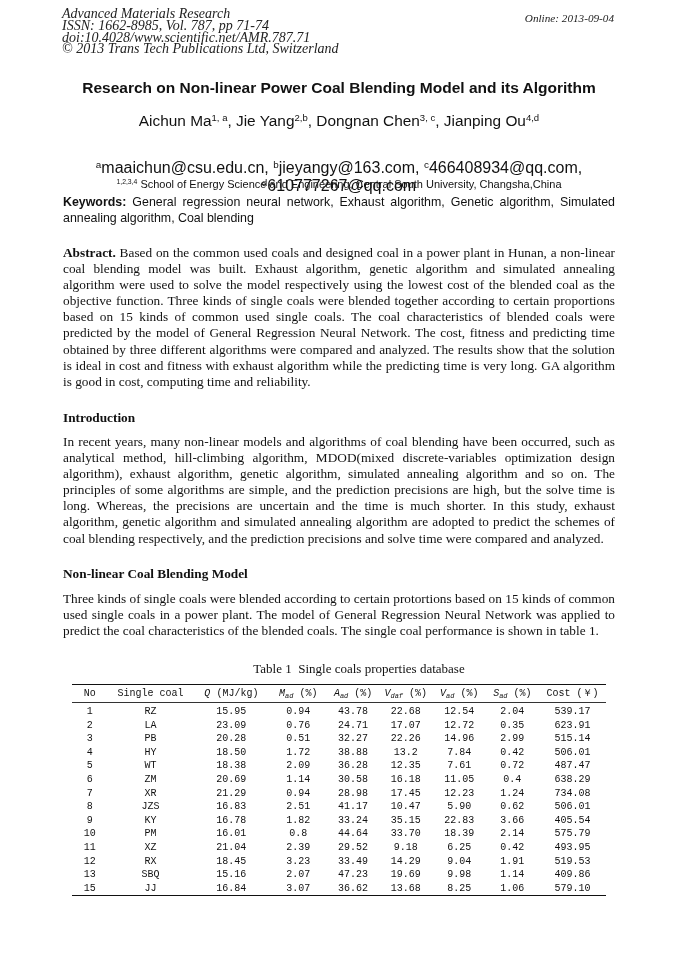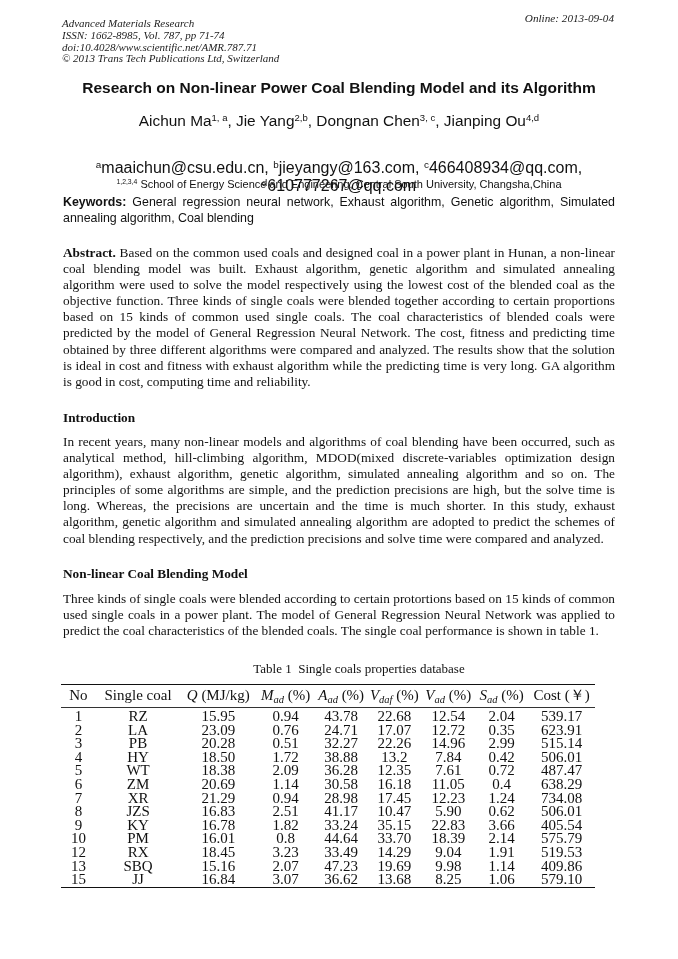--- a/index.html
+++ b/index.html
@@ -1,18 +1,18 @@
 <!DOCTYPE html>
 <html><head>
 <meta charset="utf-8">
 <style>
   html, body { margin: 0; padding: 0; background: #ffffff; }
   body { width: 678px; height: 959px; position: relative; overflow: hidden; color: #111; }
 
-  .hdr-left { position: absolute; left: 62px; top: 18px; font-family: "Liberation Serif", serif; font-style: italic; font-size: 11px; line-height: 11.8px; color: #222; }
+  .hdr-left { position: absolute; left: 62px; top: 8px; font-family: "Liberation Serif", serif; font-style: italic; font-size: 14px; line-height: 11.8px; color: #222; }
   .hdr-right { position: absolute; right: 64px; top: 13px; font-family: "Liberation Serif", serif; font-style: italic; font-size: 11.2px; line-height: 11.8px; color: #222; }
 
   .title { position: absolute; left: 40px; right: 40px; top: 79px; text-align: center; font-family: "Liberation Sans", sans-serif; font-weight: bold; font-size: 15.5px; }
   .authors { position: absolute; left: 40px; right: 40px; top: 112px; text-align: center; font-family: "Liberation Sans", sans-serif; font-size: 15.4px; }
   .affil { position: absolute; left: 40px; right: 40px; top: 137px; text-align: center; font-family: "Liberation Sans", sans-serif; font-size: 11px; margin-top: 41px; }
   .emails { position: absolute; left: 40px; right: 40px; top: 159px; text-align: center; font-family: "Liberation Sans", sans-serif; font-size: 16px; }
   sup { font-size: 0.62em; vertical-align: 0.55em; line-height: 0; }
 
   .keywords { position: absolute; left: 63px; width: 552px; top: 194px; font-family: "Liberation Sans", sans-serif; font-size: 12.4px; line-height: 16px; text-align: justify; }
   .keywords b { font-weight: bold; }
@@ -20,21 +20,21 @@
   .para { position: absolute; left: 63px; width: 552px; font-family: "Liberation Serif", serif; font-size: 13.3px; line-height: 16.1px; text-align: justify; }
   .abstract { top: 245px; }
   .heading { position: absolute; left: 63px; font-family: "Liberation Serif", serif; font-weight: bold; font-size: 13.3px; }
   .intro-h { top: 410px; }
   .intro { top: 434px; }
   .model-h { top: 566px; }
   .model { top: 591px; }
 
   .tcap { position: absolute; left: 0; right: 0; top: 661px; text-align: center; font-family: "Liberation Serif", serif; font-size: 13px; }
 
-  table.data { position: absolute; left: 61px; top: 684px; width: 534px; border-collapse: collapse; font-family: Liberation Serif, serif; font-size: 15px; }
+  table.data { position: absolute; left: 72px; top: 684px; width: 534px; border-collapse: collapse; font-family: Liberation Mono, monospace; font-size: 10px; }
   table.data th { font-weight: normal; padding: 1px 0 2px 0; border-top: 1.4px solid #111; border-bottom: 1px solid #333; text-align: center; white-space: nowrap; }
   table.data td { text-align: center; padding: 0; height: 13.6px; line-height: 13.6px; }
   table.data tr.first td { padding-top: 2px; }
   table.data tr.last td { border-bottom: 1.4px solid #111; }
   .col-no { width: 40px; } .col-coal { width: 90px; } .col-q { width: 80px; } .col-m { width: 62px; }
   .col-a { width: 54px; } .col-vd { width: 56px; } .col-va { width: 56px; } .col-s { width: 56px; } .col-c { width: 70px; }
   i.v { font-style: italic; }
   sub { font-size: 0.7em; font-style: italic; vertical-align: -0.25em; line-height: 0; }
 </style>
 </head>
@@ -203,20 +203,31 @@
         <td>PM</td>
         <td>16.01</td>
         <td>0.8</td>
         <td>44.64</td>
         <td>33.70</td>
         <td>18.39</td>
         <td>2.14</td>
         <td>575.79</td>
       </tr>
       <tr>
+        <td>11</td>
+        <td>XZ</td>
+        <td>21.04</td>
+        <td>2.39</td>
+        <td>29.52</td>
+        <td>9.18</td>
+        <td>6.25</td>
+        <td>0.42</td>
+        <td>493.95</td>
+      </tr>
+      <tr>
         <td>12</td>
         <td>RX</td>
         <td>18.45</td>
         <td>3.23</td>
         <td>33.49</td>
         <td>14.29</td>
         <td>9.04</td>
         <td>1.91</td>
         <td>519.53</td>
       </tr>

